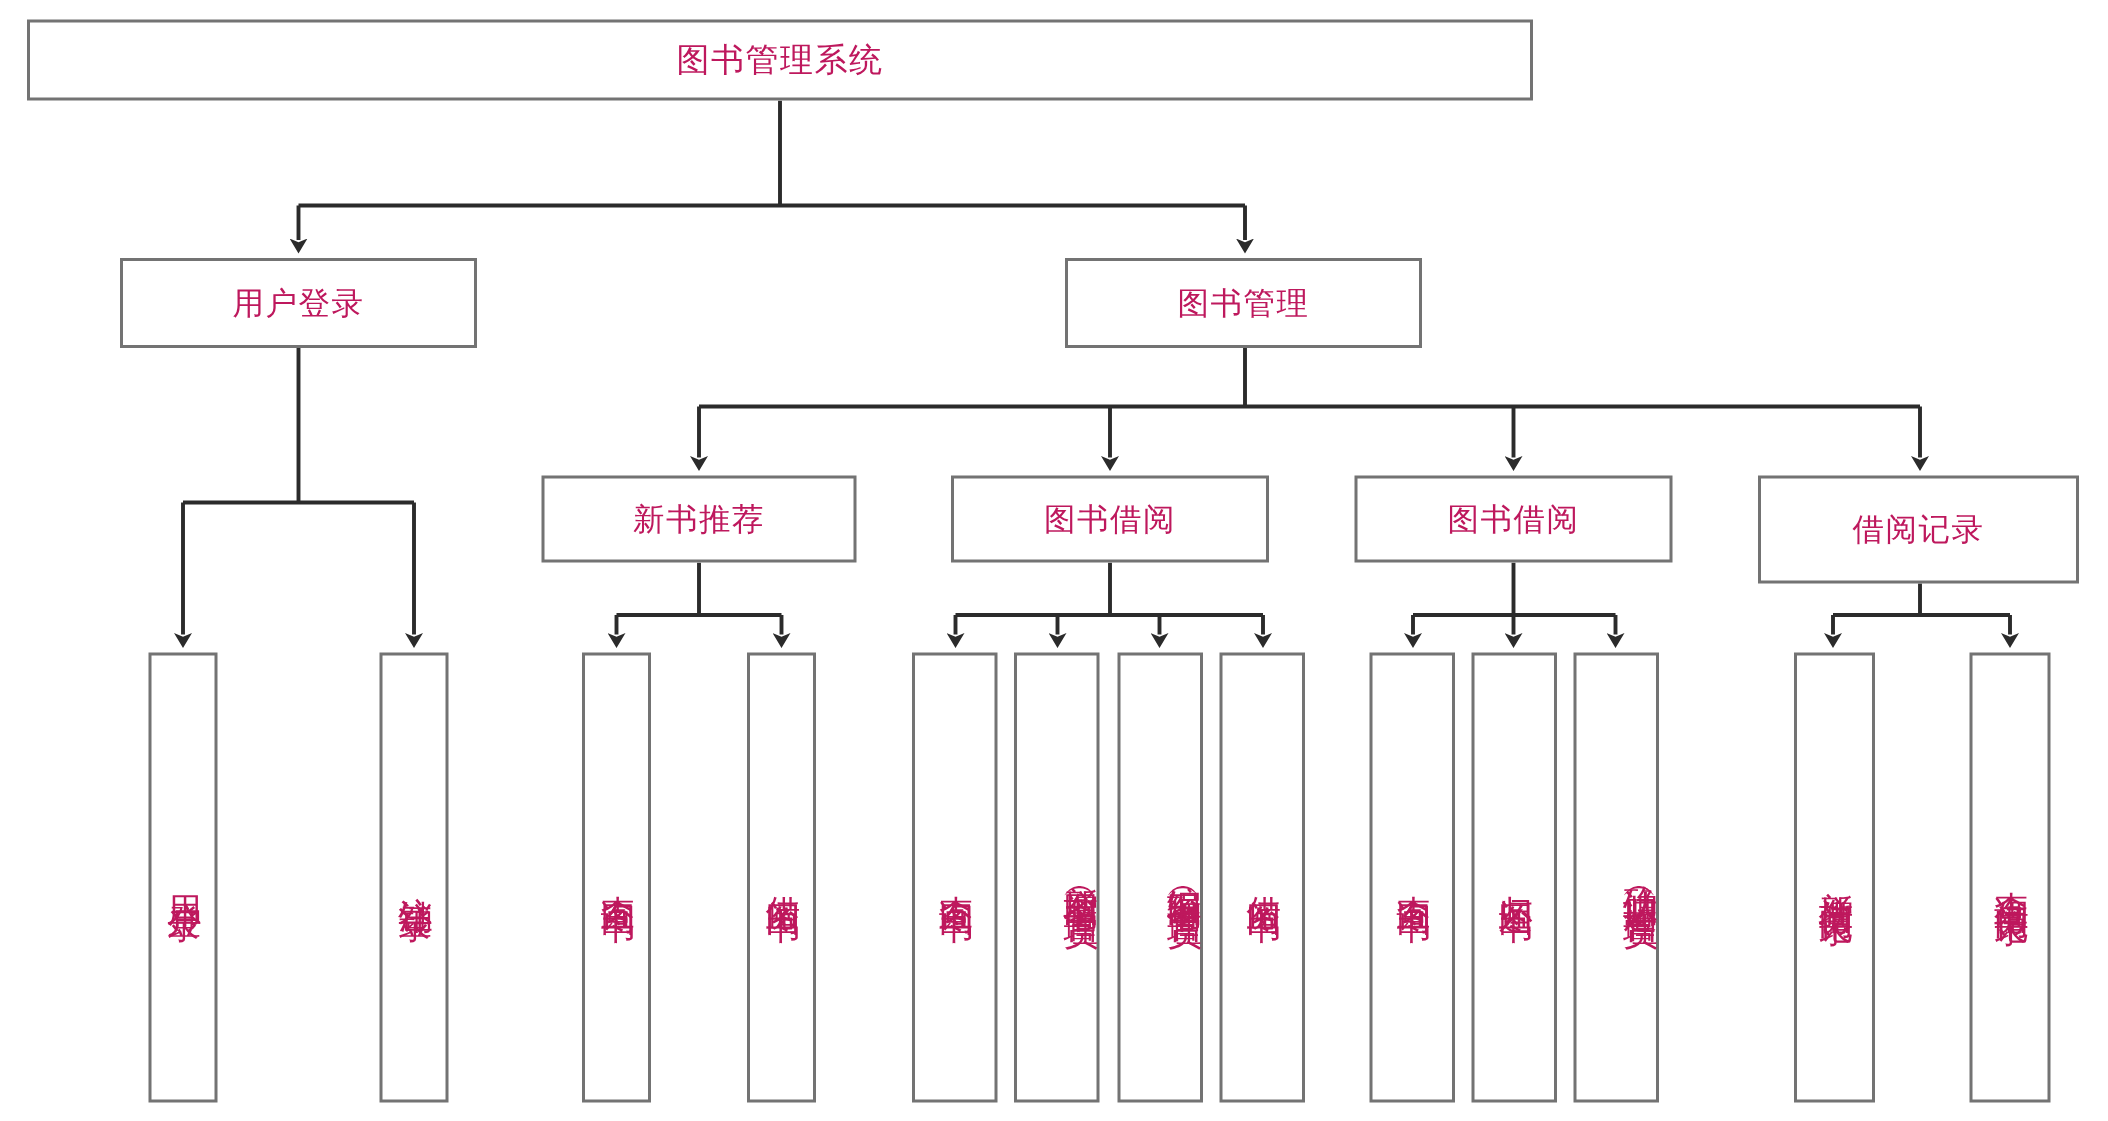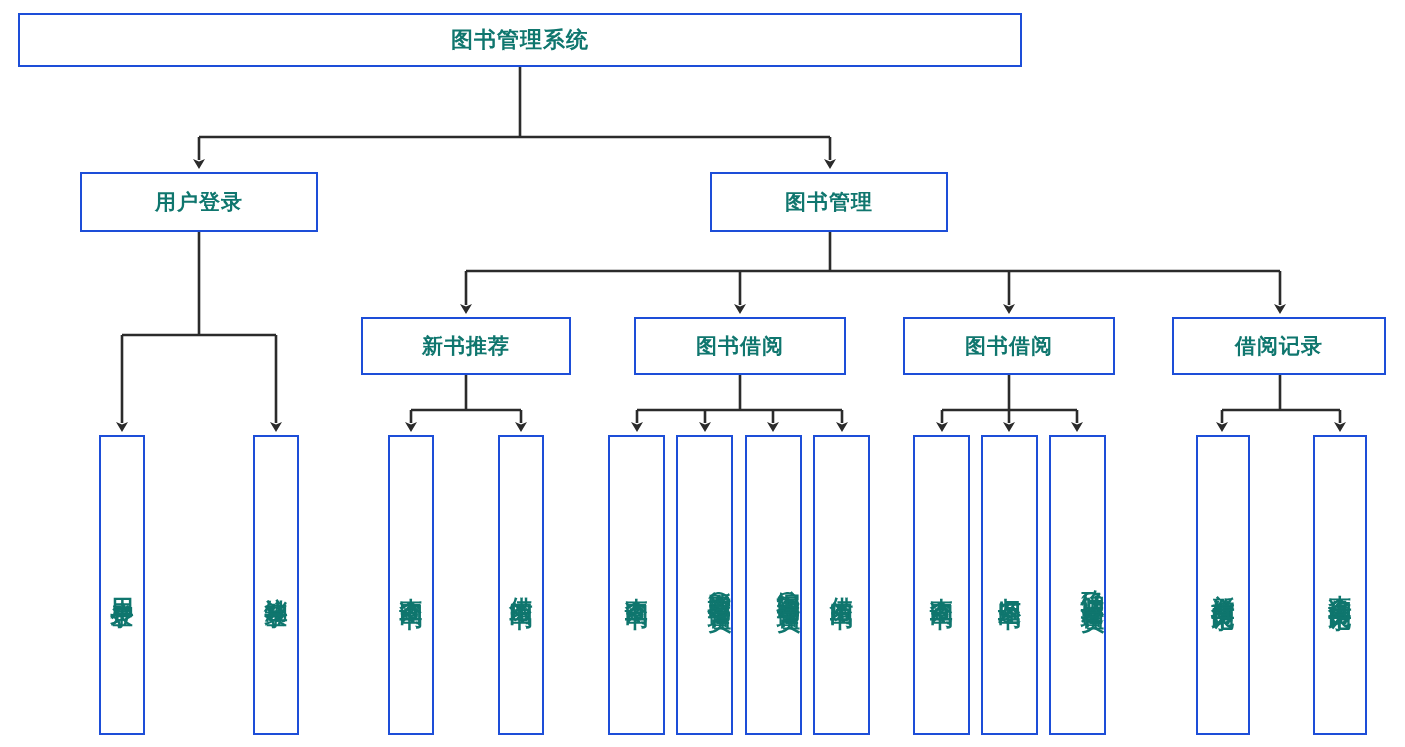--- a/index.html
+++ b/index.html
@@ -22,27 +22,26 @@
     position: absolute;
     left: 0;
     top: 0;
     width: 1405px;
     height: 747px;
     pointer-events: none;
   }
   .node {
     position: absolute;
     box-sizing: border-box;
-    border: 2px solid #1d4ed8;
+    border: 2px solid #737373;
     background: #ffffff;
     display: flex;
     align-items: center;
     justify-content: center;
-    color: #0f766e;
-    font-weight: bold;
+    color: #be185d;
   }
   .node.h {
     font-size: 21px;
     letter-spacing: 1px;
     white-space: nowrap;
   }
   .node.root {
     font-size: 22px;
   }
   .node.v {
@@ -123,21 +122,21 @@
   </svg>
 
   <div class="node h root" style="left:18px; top:13px; width:1004px; height:54px;">图书管理系统</div>
 
   <div class="node h" style="left:80px; top:172px; width:238px; height:60px;">用户登录</div>
   <div class="node h" style="left:710px; top:172px; width:238px; height:60px;text-align:right;">图书管理</div>
 
   <div class="node h" style="left:361px; top:317px; width:210px; height:58px;">新书推荐</div>
   <div class="node h" style="left:634px; top:317px; width:212px; height:58px;">图书借阅</div>
   <div class="node h" style="left:903px; top:317px; width:212px; height:58px;">图书借阅</div>
-  <div class="node h" style="left:1172px; top:317px; width:214px; height:58px;">借阅记录</div>
+  <div class="node h" style="left:1172px; top:317px; width:214px; height:72px;">借阅记录</div>
 
   <div class="node v" style="left:99px; top:435px; width:46px; height:300px;">用户登录</div>
   <div class="node v" style="left:253px; top:435px; width:46px; height:300px;">注销登录</div>
 
   <div class="node v" style="left:388px; top:435px; width:46px; height:300px;">查询图书</div>
   <div class="node v" style="left:498px; top:435px; width:46px; height:300px;">借阅图书</div>
 
   <div class="node v" style="left:608px; top:435px; width:57px; height:300px;">查询图书</div>
   <div class="node v top" style="left:676px; top:435px; width:57px; height:300px;">新增图书（管理员）</div>
   <div class="node v top" style="left:745px; top:435px; width:57px; height:300px;">编辑图书（管理员）</div>

